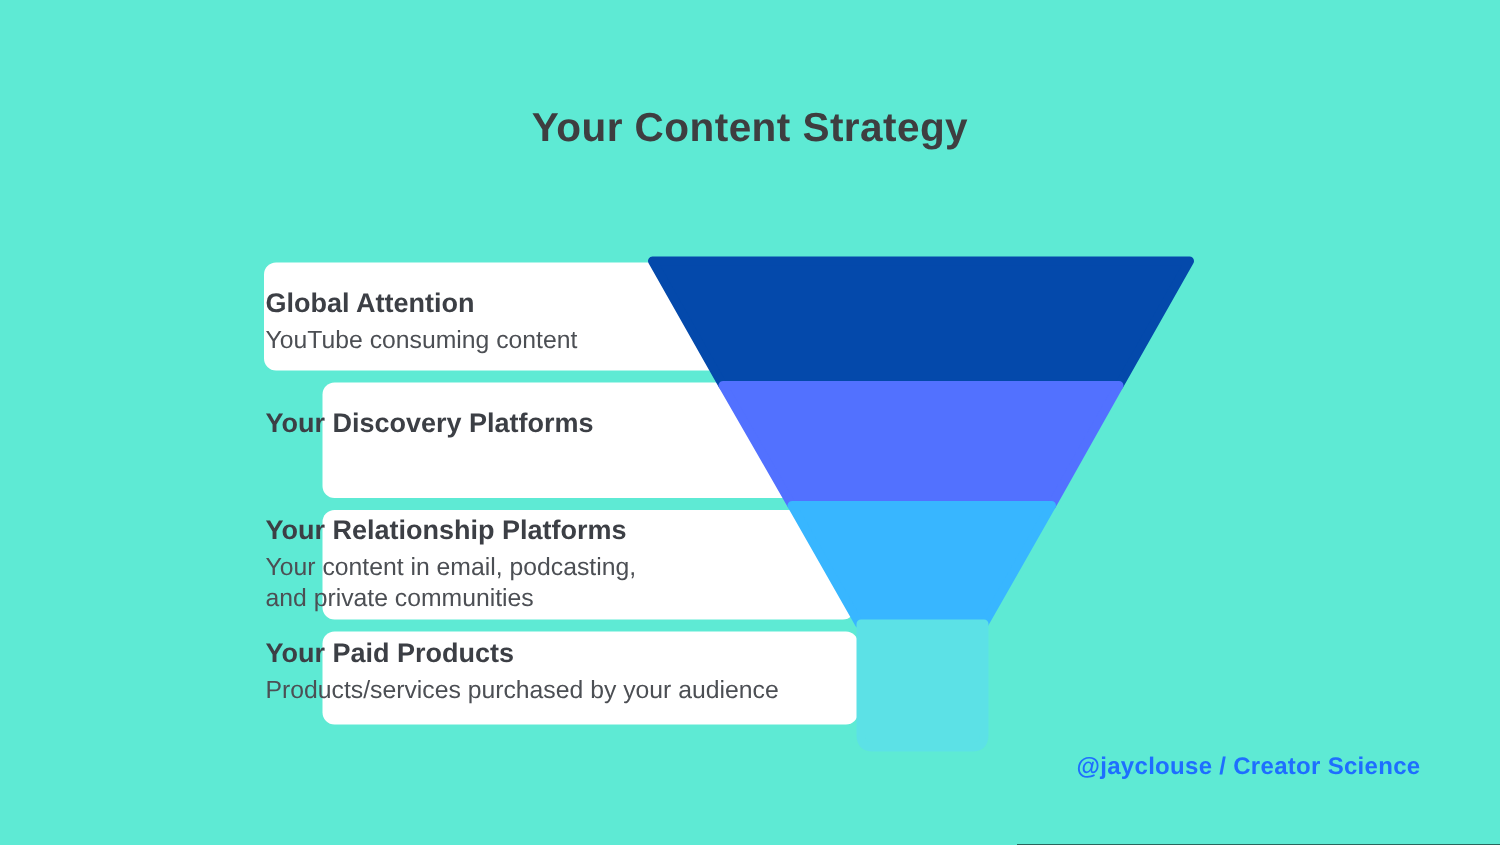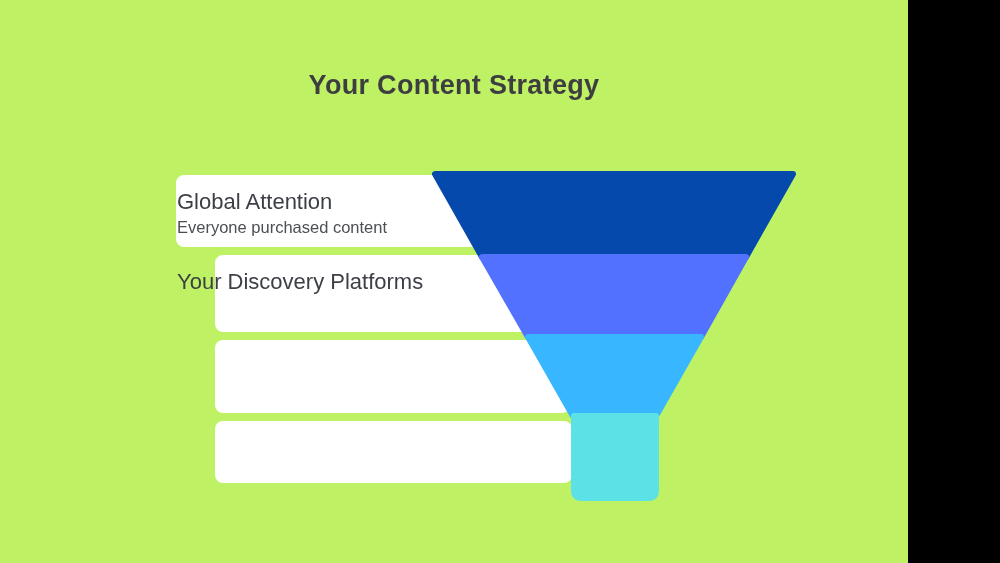--- a/index.html
+++ b/index.html
@@ -3,23 +3,23 @@
 <meta charset="utf-8">
 <style>
   html, body {
     margin: 0;
     padding: 0;
     background: #000;
     font-family: "Liberation Sans", sans-serif;
   }
   .canvas {
     position: relative;
-    width: 908px;
+    width: 1000px;
     height: 563px;
-    background: #bef264;
+    background: #5eead4;
     overflow: hidden;
   }
 
   
   .title {
     position: absolute;
     left: 0;
     right: 0;
     top: 68px;
     margin: 0;
@@ -49,23 +49,23 @@
     left: 177px;
     width: 380px;
     z-index: 2;
   }
   .rt1 { top: 190px; }
   .rt2 { top: 270px; }
   .rt3 { top: 341px; }
   .rt4 { top: 423px; }
   .row-text h3 {
     margin: 0;
-    font-size: 22px;
+    font-size: 18px;
     line-height: 24px;
-    font-weight: 400;
+    font-weight: 700;
     color: #3c3f45;
     white-space: nowrap;
   }
   .row-text p {
     margin: 3px 0 0 0;
     font-size: 16.5px;
     line-height: 21px;
     font-weight: 400;
     color: #4c4f54;
     white-space: pre-line;
@@ -99,27 +99,37 @@
 
   <h1 class="title">Your Content Strategy</h1>
 
   <div class="card card1"></div>
   <div class="card card2"></div>
   <div class="card card3"></div>
   <div class="card card4"></div>
 
   <div class="row-text rt1">
     <h3>Global Attention</h3>
-    <p>Everyone purchased content</p>
+    <p>YouTube consuming content</p>
   </div>
   <div class="row-text rt2">
     <h3>Your Discovery Platforms</h3>
+  </div>
+  <div class="row-text rt3">
+    <h3>Your Relationship Platforms</h3>
+    <p>Your content in email, podcasting,
+and private communities</p>
+  </div>
+  <div class="row-text rt4">
+    <h3>Your Paid Products</h3>
+    <p>Products/services purchased by your audience</p>
   </div>
 
   <svg class="funnel" width="1000" height="563" viewBox="0 0 1000 563" aria-hidden="true">
     <polygon points="435,174 793,174 746,257 482,257" stroke-width="6" stroke-linejoin="round" fill="#0449ab" stroke="#0449ab"></polygon>
     <polygon points="482,257 746,257 701,337 528,337" stroke-width="6" stroke-linejoin="round" fill="#5271ff" stroke="#5271ff"></polygon>
     <polygon points="528,337 701,337 656,416 573,416" stroke-width="6" stroke-linejoin="round" fill="#38b6ff" stroke="#38b6ff"></polygon>
     <path d="M574,416 H656 V490 Q656,498 648,498 H582 Q574,498 574,490 Z" stroke-width="6" stroke-linejoin="round" fill="#5ce1e6" stroke="#5ce1e6"></path>
   </svg>
 
+  <div class="credit">@jayclouse / Creator Science</div>
 
 </div>
 
 </body></html>

